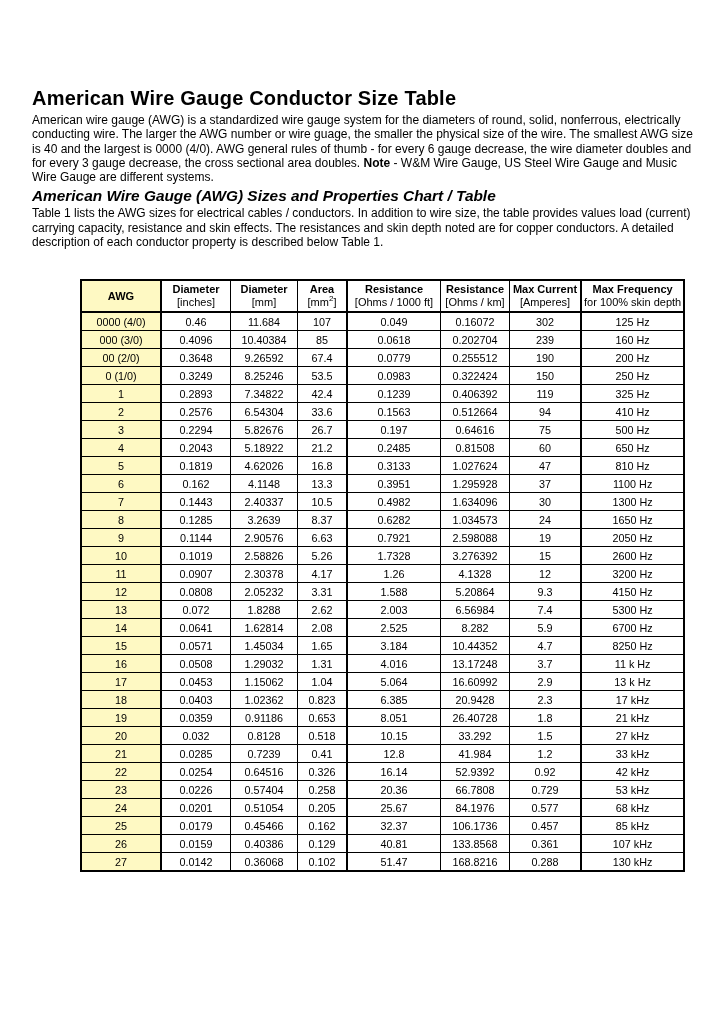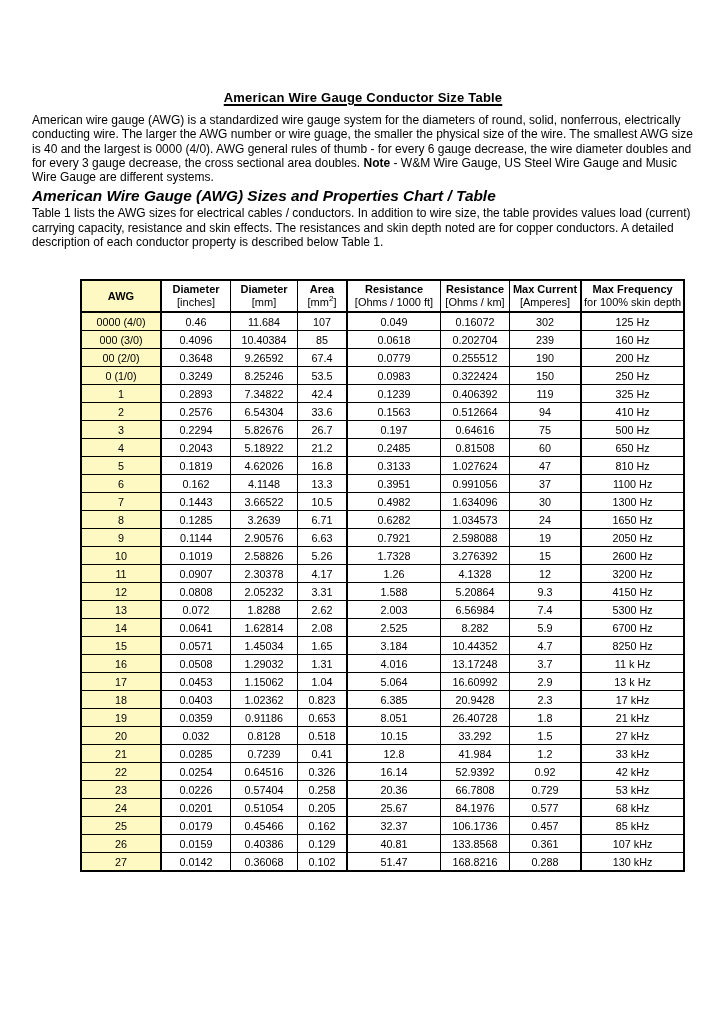--- a/index.html
+++ b/index.html
@@ -12,29 +12,27 @@
     height: 1024px;
     overflow: hidden;
     font-family: "Liberation Sans", "DejaVu Sans", sans-serif;
     color: #000000;
   }
   .page {
     padding: 86px 30px 0 32px;
     box-sizing: border-box;
   }
   h1.doc-title {
-    font-size: 13px;
+    font-size: 20px;
     line-height: 24px;
     font-weight: 700;
     margin: 0 0 3px 0;
-    text-decoration: underline;
     text-decoration-thickness: 2px;
     text-underline-offset: 2px;
     letter-spacing: 0.2px;
-    text-align: center;
   }
   p.body-text {
     font-size: 12px;
     line-height: 14.3px;
     margin: 0;
     max-width: 664px;
   }
   h2.section-heading {
     font-size: 15.4px;
     line-height: 19px;
@@ -230,41 +228,41 @@
     <td class="c6">47</td>
     <td class="c7">810 Hz</td>
   </tr>
 
   <tr>
     <td class="c0">6</td>
     <td class="c1">0.162</td>
     <td class="c2">4.1148</td>
     <td class="c3">13.3</td>
     <td class="c4">0.3951</td>
-    <td class="c5">0.991056</td>
+    <td class="c5">1.295928</td>
     <td class="c6">37</td>
     <td class="c7">1100 Hz</td>
   </tr>
 
   <tr>
     <td class="c0">7</td>
     <td class="c1">0.1443</td>
-    <td class="c2">3.66522</td>
+    <td class="c2">2.40337</td>
     <td class="c3">10.5</td>
     <td class="c4">0.4982</td>
     <td class="c5">1.634096</td>
     <td class="c6">30</td>
     <td class="c7">1300 Hz</td>
   </tr>
 
   <tr>
     <td class="c0">8</td>
     <td class="c1">0.1285</td>
     <td class="c2">3.2639</td>
-    <td class="c3">6.71</td>
+    <td class="c3">8.37</td>
     <td class="c4">0.6282</td>
     <td class="c5">1.034573</td>
     <td class="c6">24</td>
     <td class="c7">1650 Hz</td>
   </tr>
 
   <tr>
     <td class="c0">9</td>
     <td class="c1">0.1144</td>
     <td class="c2">2.90576</td>

